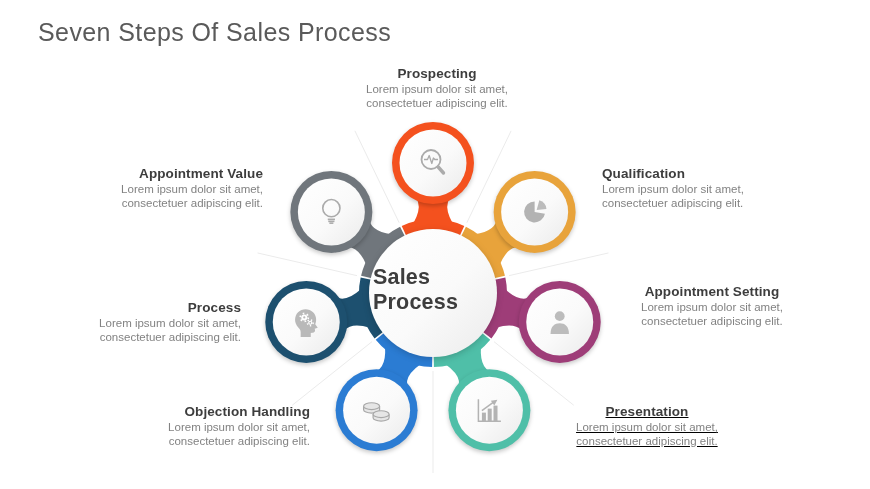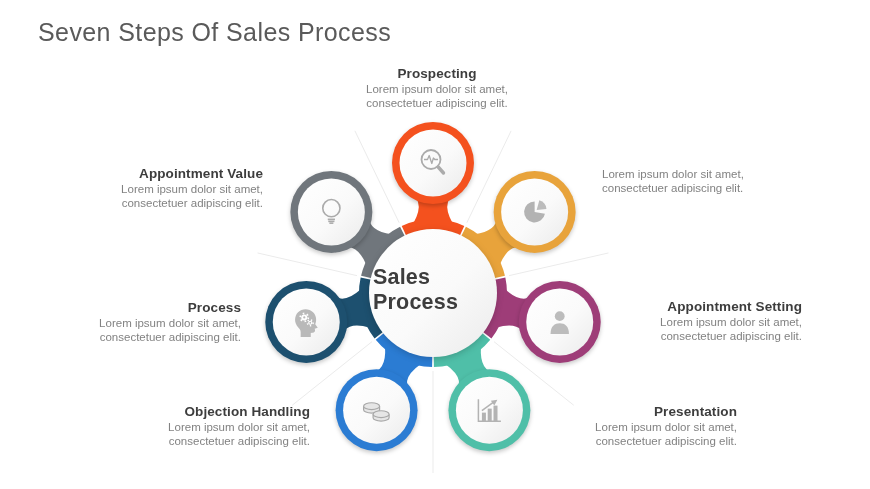--- a/index.html
+++ b/index.html
@@ -12,22 +12,22 @@
     letter-spacing:.4px;font-weight:400;
   }
   #diagram{position:absolute;left:0;top:0;}
   .shadow{filter:drop-shadow(0 2px 2px rgba(0,0,0,.22));}
   .softshadow{filter:drop-shadow(0 2px 3px rgba(0,0,0,.18));}
   .lbl{position:absolute;width:180px;}
   .lbl h3{margin:0;font-size:13.5px;color:#3d3d3d;letter-spacing:.1px;}
   .lbl p{margin:2px 0 0 0;font-size:11.5px;line-height:13.5px;color:#828282;}
   .lbl-0{left:347px;top:66px;text-align:center;}
   .lbl-1{left:602px;top:166px;text-align:left;}
-  .lbl-2{left:622px;top:299px;text-align:right;}
-  .lbl-3{left:557px;top:404px;text-align:right;}
+  .lbl-2{left:622px;top:284px;text-align:center;}
+  .lbl-3{left:557px;top:404px;text-align:center;text-decoration:underline;}
   .lbl-4{left:130px;top:404px;text-align:right;}
   .lbl-5{left:61px;top:300px;text-align:right;}
   .lbl-6{left:83px;top:166px;text-align:right;}
   #center-label{
     position:absolute;left:373px;top:265px;width:120px;text-align:left;
     font-size:21.5px;font-weight:bold;color:#3d3d3d;line-height:25px;letter-spacing:.2px;
   }
 </style>
 </head>
 <body>
@@ -157,20 +157,21 @@
       </g>
   </svg>
 
   <div id="center-label">Sales Process</div>
 
   <div class="lbl lbl-0">
     <h3>Prospecting</h3>
     <p>Lorem ipsum dolor sit amet, consectetuer adipiscing elit.</p>
   </div>
   <div class="lbl lbl-1">
+    <h3>Qualification</h3>
     <p>Lorem ipsum dolor sit amet, consectetuer adipiscing elit.</p>
   </div>
   <div class="lbl lbl-2">
     <h3>Appointment Setting</h3>
     <p>Lorem ipsum dolor sit amet, consectetuer adipiscing elit.</p>
   </div>
   <div class="lbl lbl-3">
     <h3>Presentation</h3>
     <p>Lorem ipsum dolor sit amet, consectetuer adipiscing elit.</p>
   </div>

